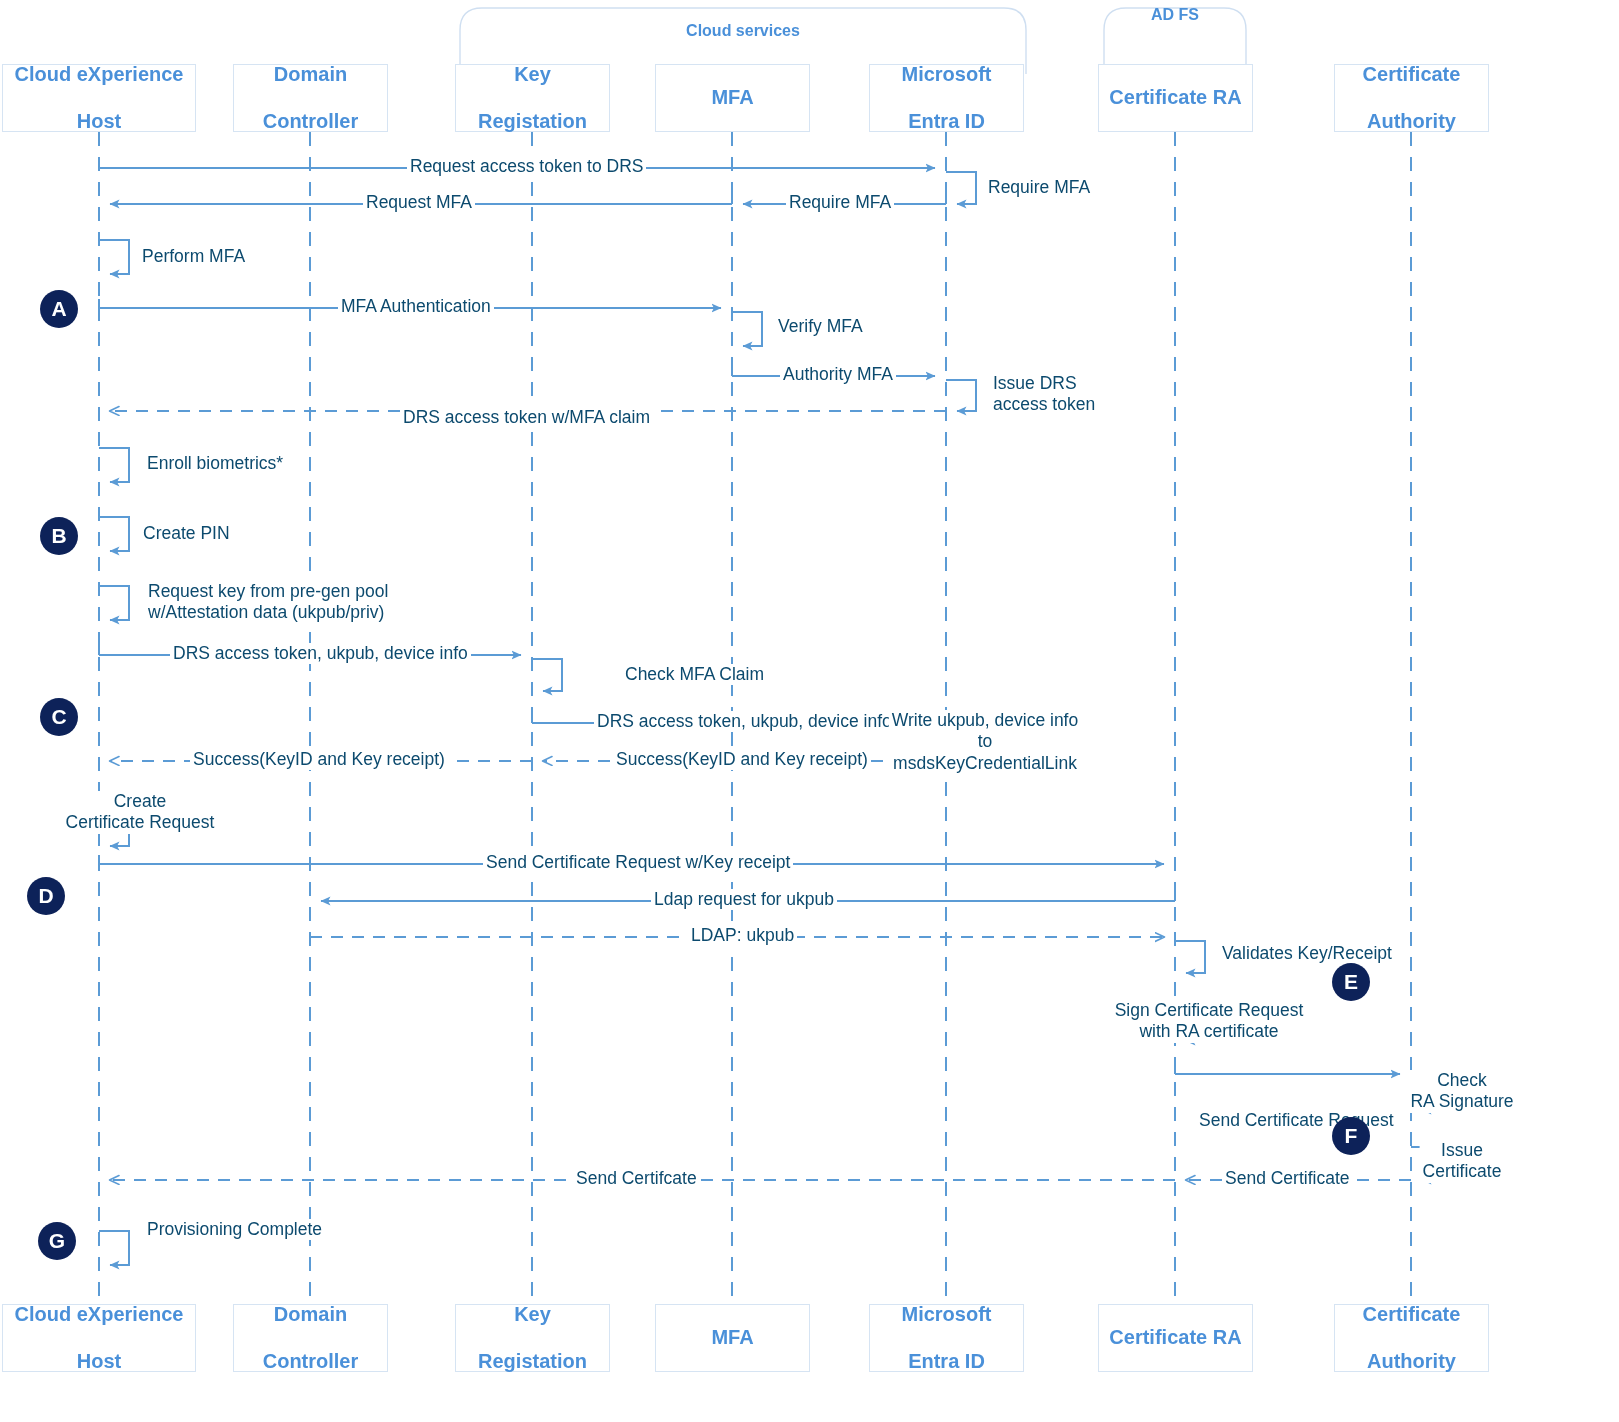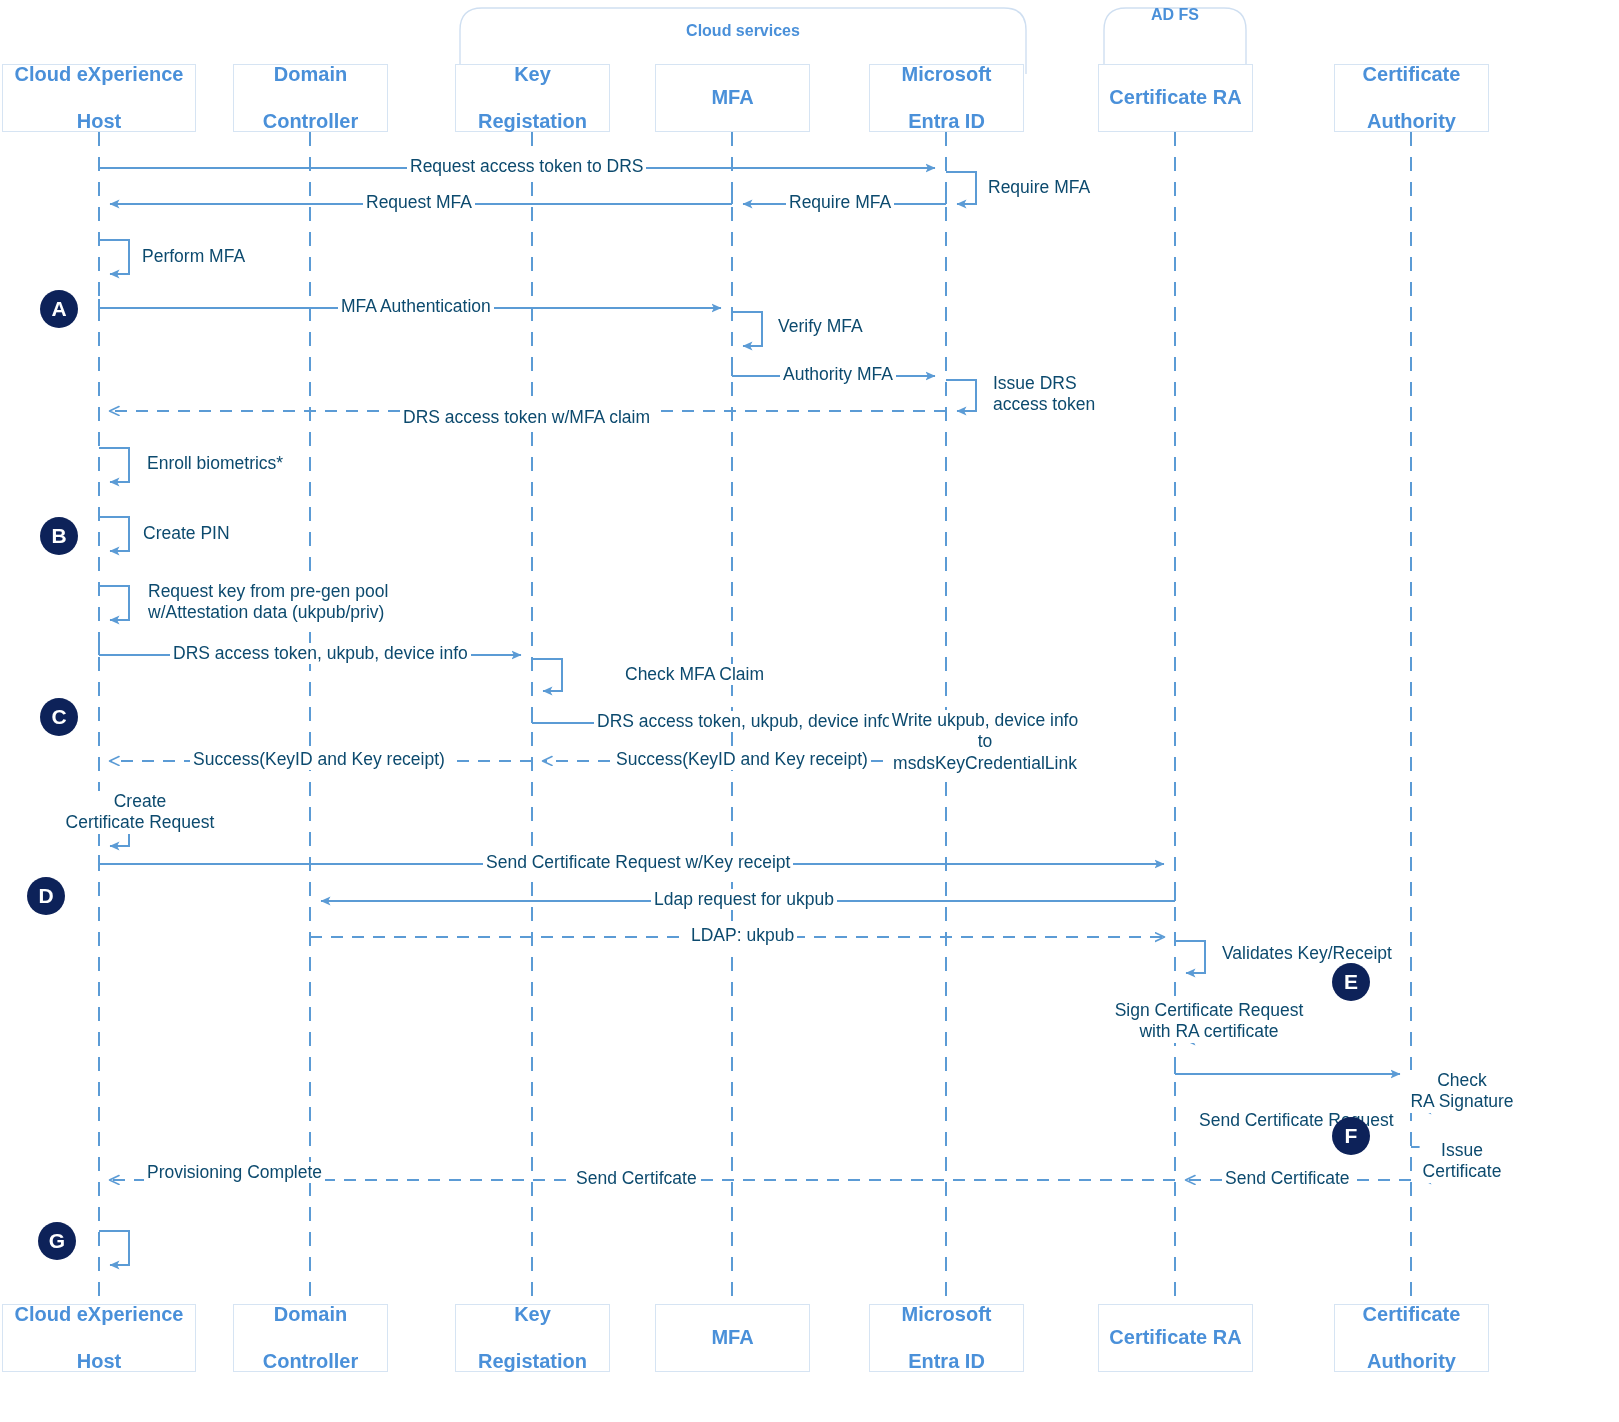--- a/index.html
+++ b/index.html
@@ -250,21 +250,21 @@
       <div class="msg-label lft" style="left: 1219px; top: 943px;">Validates Key/Receipt</div>
       <div class="msg-label ctr" style="left: 1209px; top: 1000px; transform: translateX(-50%);">Sign Certificate Request
 with RA certificate</div>
       <div class="msg-label lft" style="left: 1196px; top: 1062px; margin-top: 48px;">Send Certificate Request</div>
       <div class="msg-label ctr" style="left: 1462px; top: 1070px; transform: translateX(-50%);">Check
 RA Signature</div>
       <div class="msg-label ctr" style="left: 1462px; top: 1140px; transform: translateX(-50%);">Issue
 Certificate</div>
       <div class="msg-label lft" style="left: 1222px; top: 1168px;">Send Certificate</div>
       <div class="msg-label lft" style="left: 573px; top: 1168px;">Send Certifcate</div>
-      <div class="msg-label lft" style="left: 144px; top: 1162px;">Provisioning Complete</div>
+      <div class="msg-label lft" style="left: 144px; top: 1219px;">Provisioning Complete</div>
       <div class="step-badge" style="left: 40px; top: 290px;">A</div>
       <div class="step-badge" style="left: 40px; top: 517px;">B</div>
       <div class="step-badge" style="left: 40px; top: 698px;">C</div>
       <div class="step-badge" style="left: 27px; top: 877px;">D</div>
       <div class="step-badge" style="left: 1332px; top: 963px;">E</div>
       <div class="step-badge" style="left: 1332px; top: 1117px;">F</div>
       <div class="step-badge" style="left: 38px; top: 1222px;">G</div>
     </div>
 </div>
 

